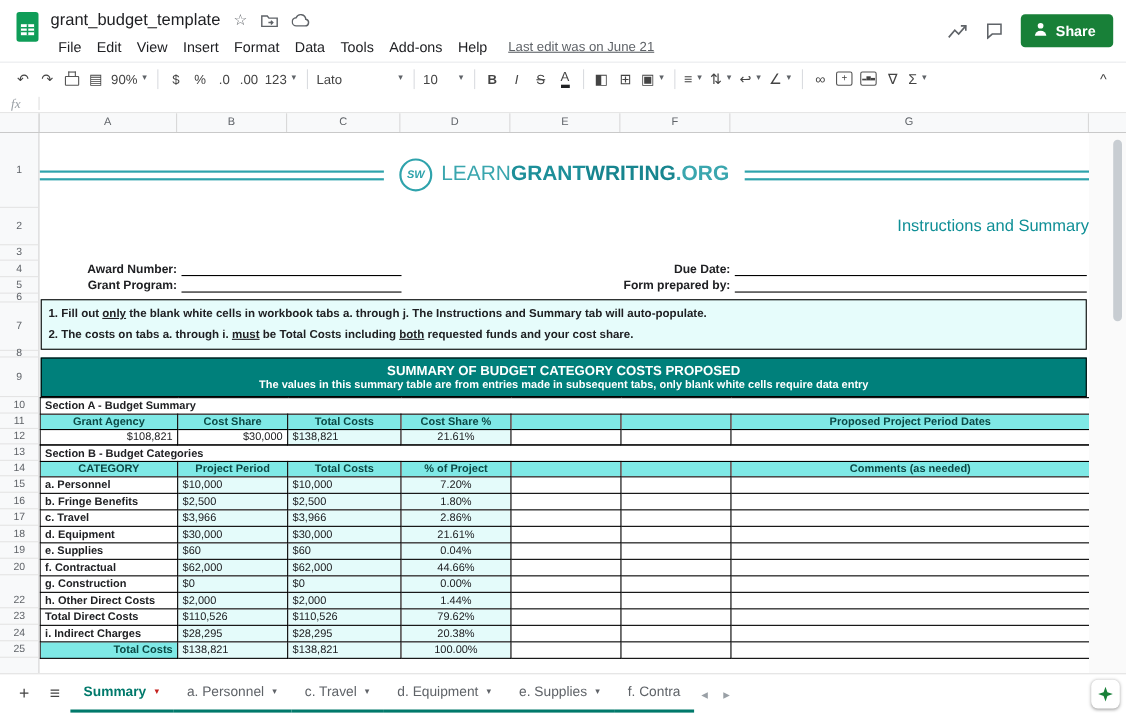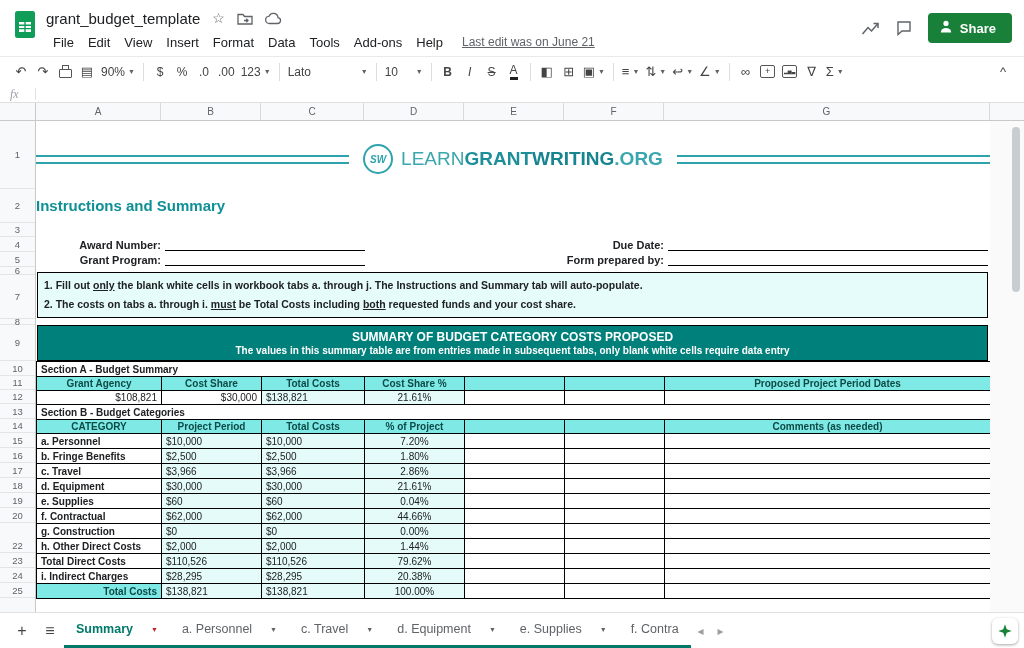--- a/index.html
+++ b/index.html
@@ -60,22 +60,22 @@
   
   .logo-row { position:absolute; top:16px; left:0; width:954px; height:44px; display:flex; align-items:center; }
   .dline { flex:1; height:9px; border-top:2.5px solid #2fa3ac; border-bottom:2.5px solid #2fa3ac; }
   .badge { width:30px; height:30px; border:2px solid #2fa3ac; border-radius:50%; display:flex;
            align-items:center; justify-content:center; color:#2fa3ac; font-weight:700; font-size:10px;
            font-style:italic; margin:0 8px 0 14px; flex:0 0 auto; }
   .logo-text { font-size:19px; white-space:nowrap; margin-right:14px; letter-spacing:0; }
   .lt-learn{color:#3aa6ae; font-weight:400;} .lt-grant{color:#1d8f99; font-weight:800;}
   .lt-writing{color:#17858f; font-weight:800;} .lt-org{color:#3aa6ae; font-weight:700;}
 
-  .subtitle { position:absolute; top:76px; left:0; width:954px; text-align:left;
-              font-size:15px; font-weight:700; color:#0f8f96; }
+  .subtitle { position:absolute; top:76px; left:0; width:954px; text-align:right;
+              font-size:15px; font-weight:400; color:#0f8f96; }
 
   .flabel { position:absolute; font-size:11px; font-weight:700; height:14px; line-height:14px; }
   .fline  { position:absolute; height:13px; border-bottom:1px solid #000; }
   .lbl-a { left:0; width:125px; text-align:right; }
   .lbl-b { left:428px; width:200px; text-align:right; }
   .r4 { top:117px; } .r5 { top:132px; }
   .ln-a { left:129px; width:200px; }
   .ln-b { left:632px; width:320px; }
 
   .instr-box { position:absolute; top:151px; left:1px; width:951px; height:46px; background:#e6fcfb;
@@ -97,21 +97,21 @@
   .amt-w { text-align:right; }
   .pct { text-align:center; background:#e4fbfa !important; }
   .cat { font-weight:700; }
   .total-label { background:#7fe9e6 !important; font-weight:700; text-align:right; color:#0c4a46; }
 
   
   .tabbar { height:36px; border-top:1px solid #e0e0e0; display:flex; align-items:center;
             padding-left:8px; position:relative; background:#fff; }
   .tabbtn { width:28px; height:28px; display:flex; align-items:center; justify-content:center;
             font-size:16px; color:#444; }
-  .tab { height:35px; display:flex; align-items:center; gap:18px; padding:0 12px; font-size:12.5px;
+  .tab { height:35px; display:flex; align-items:center; gap:6px; padding:0 12px; font-size:12.5px;
          color:#5f6368; border-bottom:3px solid #00796b; white-space:nowrap; }
   .tab .tcaret { font-size:7px; color:#5f6368; }
   .tab.active { color:#00796b; font-weight:700; }
   .tab.active .tcaret { color:#c5221f; }
   .tab-scroll { color:#9aa0a6; margin:0 7px; font-size:12px; }
   .explore-btn { position:absolute; right:6px; top:5px; width:26px; height:26px; border-radius:6px;
                  background:#fff; box-shadow:0 1px 3px rgba(0,0,0,.35); display:flex; align-items:center; justify-content:center; }
 </style>
 </head>
 <body>

